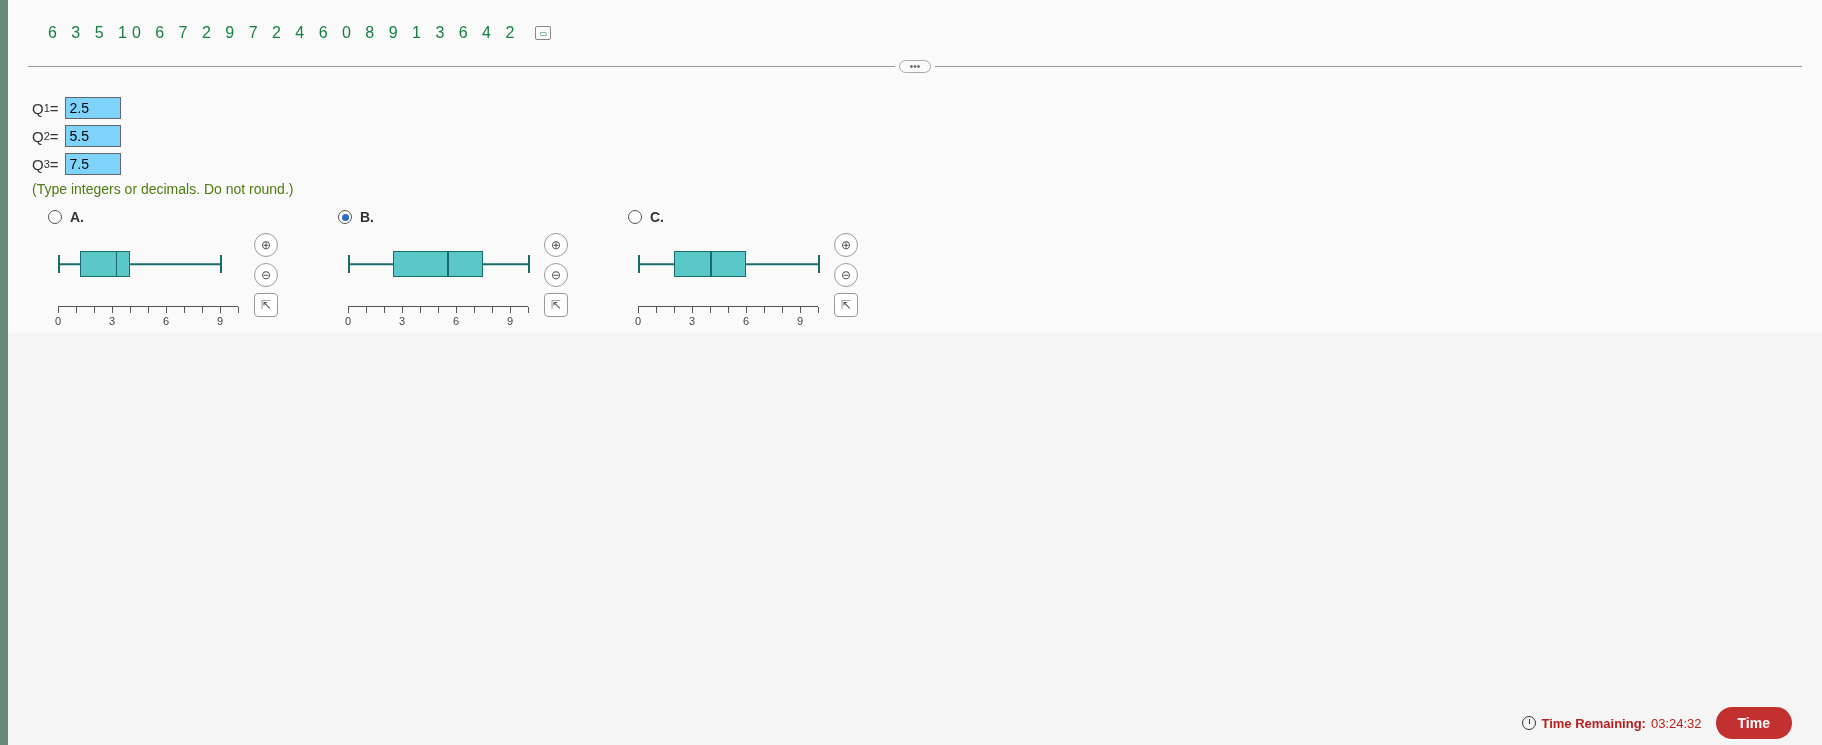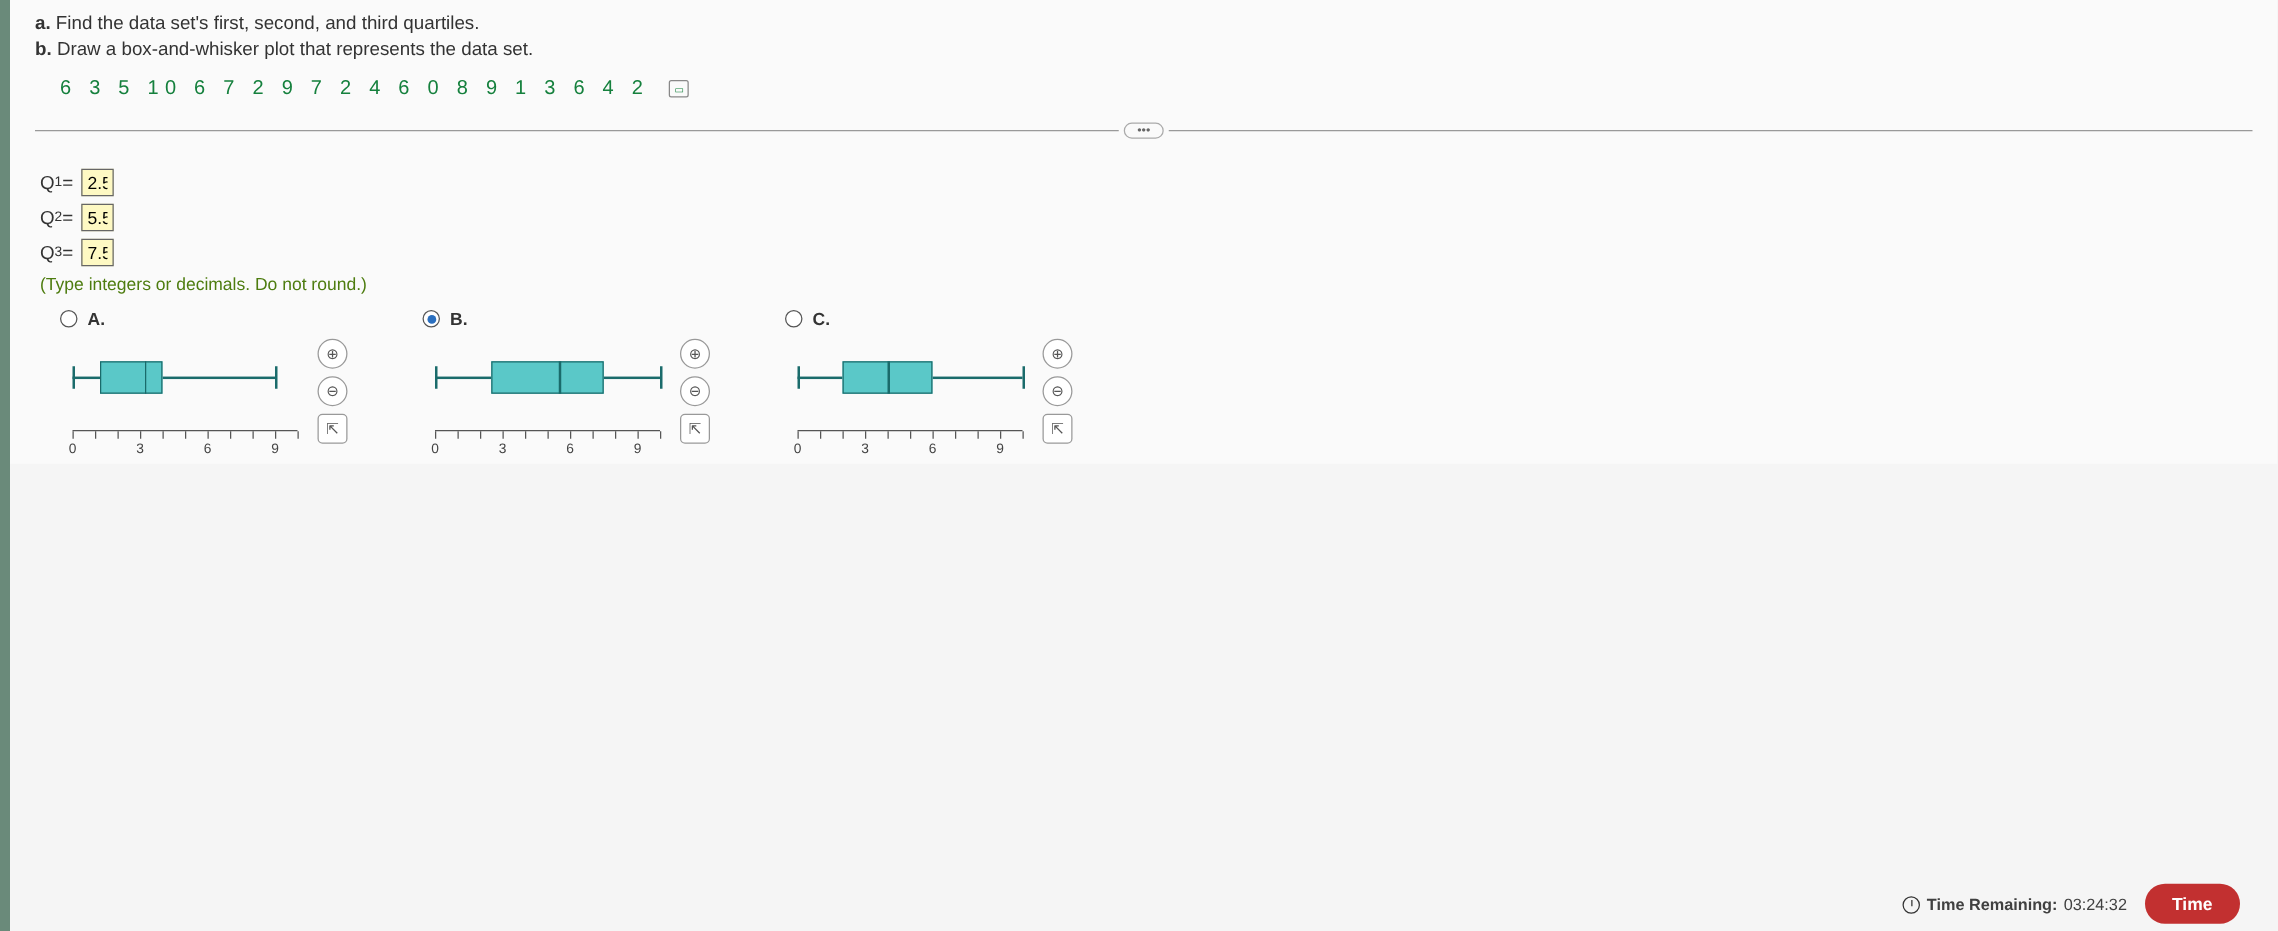--- a/index.html
+++ b/index.html
@@ -66,24 +66,24 @@
       font-size: 15px;
       margin: 6px 0 6px 4px;
       display: flex;
       align-items: center;
     }
     .q-row sub { font-size: 11px; vertical-align: sub; }
     .q-input {
       border: 1px solid #666;
       padding: 2px 4px;
       font-size: 14px;
-      width: 26px;
+      width: 56px;
       text-align: left;
       margin-left: 6px;
-      background: #fef9c3;
+      background: #7dd3fc;
     }
     .hint { font-size: 14px; color: #4d7c0f; margin: 6px 0 12px 4px; }
     .section-b-text { font-size: 15px; margin-bottom: 16px; }
     .section-b-text b { font-weight: bold; }
     .options-row {
       display: flex;
       gap: 60px;
       align-items: flex-start;
       padding-left: 20px;
     }
@@ -200,23 +200,23 @@
     .footer {
       position: absolute;
       bottom: 6px;
       right: 30px;
       display: flex;
       align-items: center;
       gap: 14px;
     }
     .time-remaining {
       font-size: 13px;
-      color: #404040;
-      display: flex;
-      align-items: flex-end;
+      color: #b91c1c;
+      display: flex;
+      align-items: flex-start;
       gap: 5px;
     }
     .clock-icon {
       width: 14px; height: 14px;
       border: 1.4px solid #333;
       border-radius: 50%;
       position: relative;
     }
     .clock-icon::after {
       content: "";
@@ -233,28 +233,20 @@
       padding: 8px 22px;
       font-size: 14px;
       font-weight: bold;
     }
   </style>
 </head>
 <body>
 
 <div class="content">
 
-  <div class="parts">
-    <div>
-      <b>a.</b><span> Find the data set's first, second, and third quartiles.</span>
-    </div>
-    <div>
-      <b>b.</b><span> Draw a box-and-whisker plot that represents the data set.</span>
-    </div>
-  </div>
 
   <div class="data-list">
     <span>6  3  5  10  6  7  2  9  7  2  4  6  0  8  9  1  3  6  4  2</span>
     <span class="more-icon">▭</span>
   </div>
 
   <div class="divider-row">
     <div class="divider-line"></div>
     <div class="ellipsis-pill">•••</div>
     <div class="divider-line"></div>

